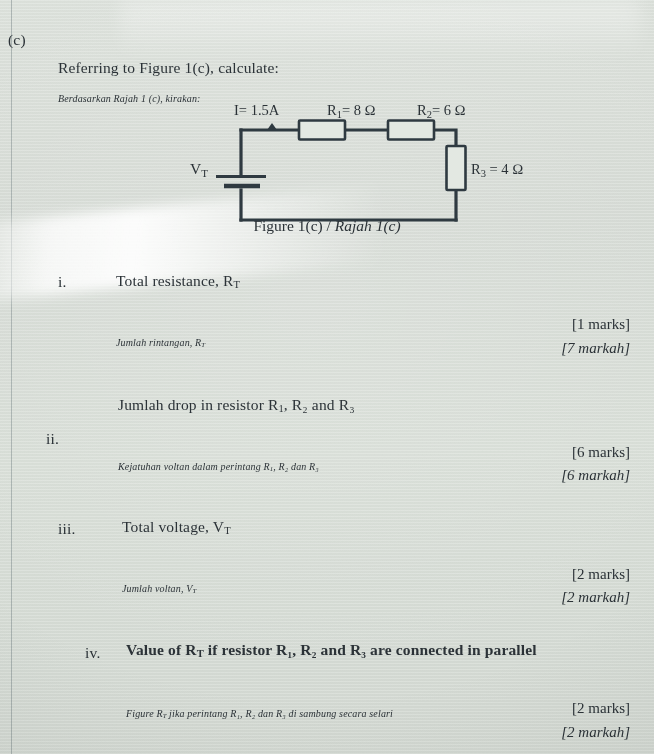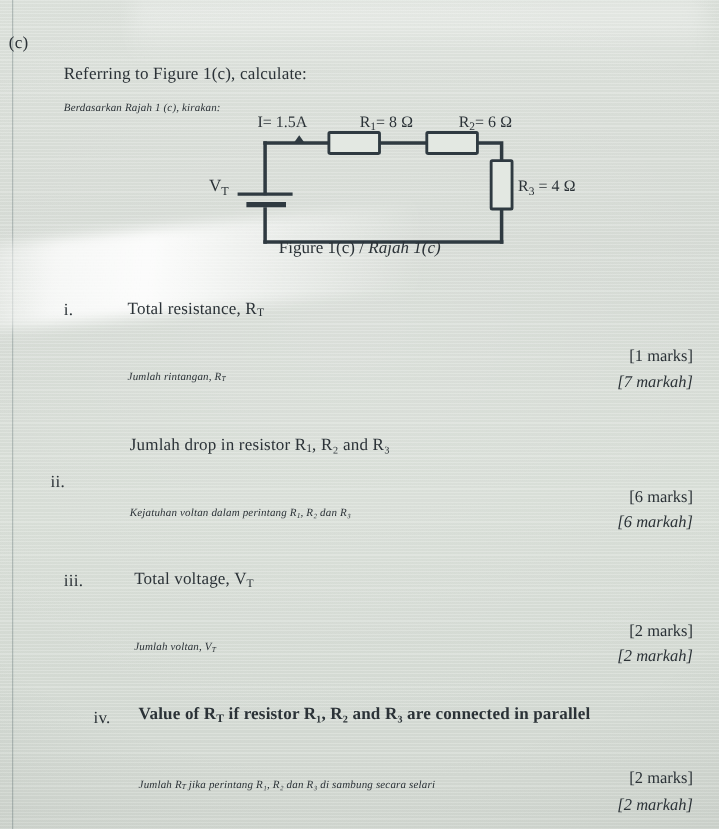--- a/index.html
+++ b/index.html
@@ -225,21 +225,21 @@
       <span>Jumlah voltan, V</span><sub>T</sub><span></span>
     </div>
     <div class="marks" style="top:566px;">[2 marks]</div>
     <div class="marks it" style="top:589px;">[2 markah]</div>
 
     <div class="label-idx" style="left:74px; top:644px;margin-left:11px;">iv.</div>
     <div class="eng" style="left:126px; top:641px;font-weight:bold;">
       <span>Value of R</span><sub>T</sub><span> if resistor R₁, R₂ and R₃ are connected in parallel</span>
     </div>
     <div class="mal" style="left:126px; top:672px;">
-      <span>Jumlah R</span><sub>T</sub><span> jika perintang R₁, R₂ dan R₃ di sambung secara selari</span>
+      <span>Figure R</span><sub>T</sub><span> jika perintang R₁, R₂ dan R₃ di sambung secara selari</span>
     </div>
     <div class="marks" style="top:700px;">[2 marks]</div>
     <div class="marks it" style="top:724px;">[2 markah]</div>
 
   </div>
 
   <div id="glare2"></div>
   <div id="glare"></div>
   <div id="vignette"></div>
 </div>

